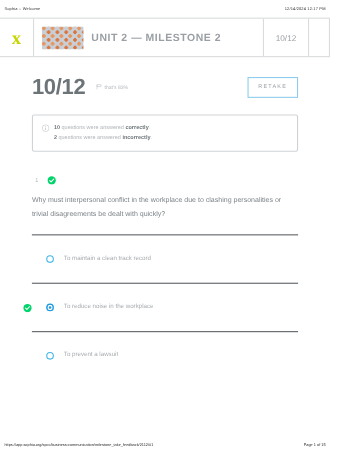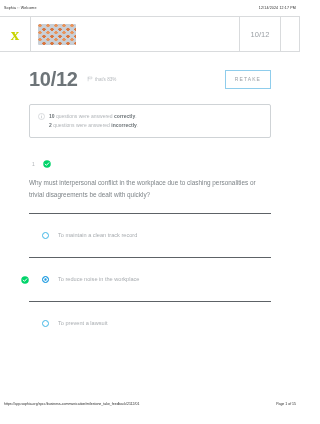--- a/index.html
+++ b/index.html
@@ -269,20 +269,21 @@
   <div class="ptext">12/14/2024 12:17 PM</div>
 </div>
 
 <div class="app-header">
   <div class="logo-cell">
     <div class="logo-s">x</div>
   </div>
   <div class="vdiv"></div>
   <div class="title-cell">
     <div class="thumb"></div>
+    <div class="unit-title">UNIT 2 — MILESTONE 2</div>
   </div>
   <div class="vdiv"></div>
   <div class="score-cell">10/12</div>
   <div class="vdiv"></div>
   <div class="end-cell"></div>
   <div class="vdiv"></div>
 </div>
 
 <div class="page">
 

